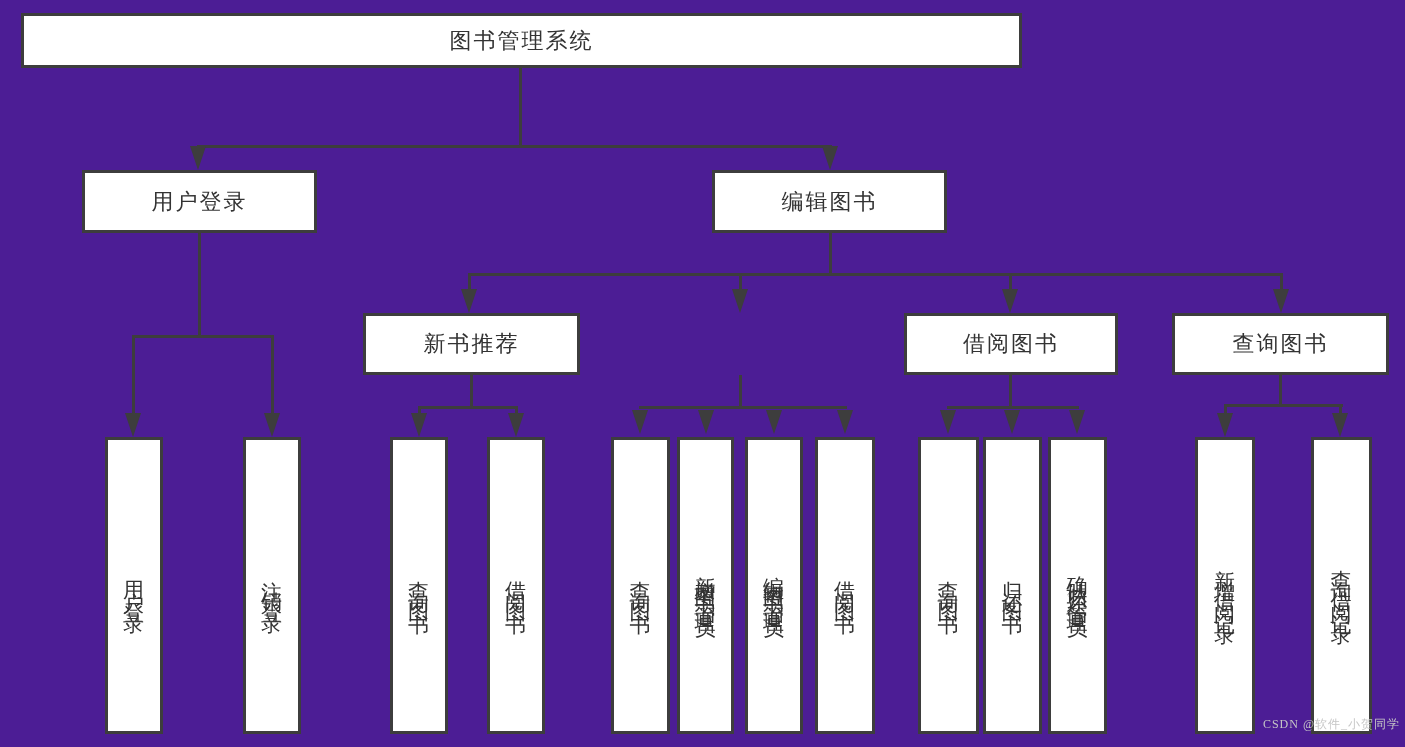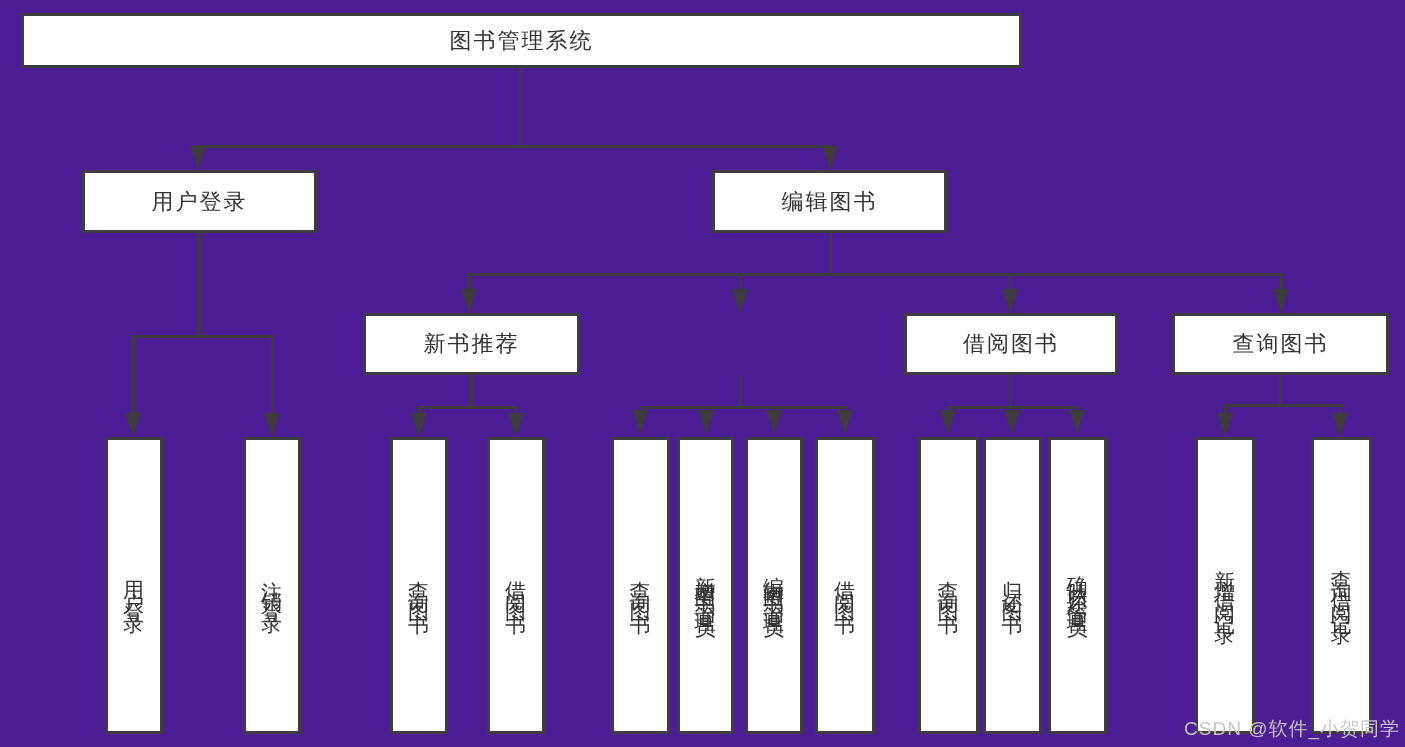--- a/index.html
+++ b/index.html
@@ -22,21 +22,21 @@
   }
   .hl { position:absolute; height:3px; background:#3d3d3d; z-index:1; }
   .vl { position:absolute; width:3px;  background:#3d3d3d; z-index:1; }
   .arr {
     position:absolute; width:0; height:0; z-index:1;
     border-left:8px solid transparent; border-right:8px solid transparent;
     border-top:24px solid #3d3d3d;
   }
   .watermark {
     position:absolute; top:716px; right:5px; z-index:5;
-    font-size:19px; color:#c6c6c6; letter-spacing:1px; white-space:nowrap;
+    font-size:12px; color:#c6c6c6; letter-spacing:1px; white-space:nowrap;font-family:Liberation Serif, serif;
   }
 </style>
 </head>
 <body>
 
 <div class="canvas">
 
   <div class="node hnode" style="left:21px; top:13px; width:1001px; height:55px;">
     <span>图书管理系统</span>
   </div>

